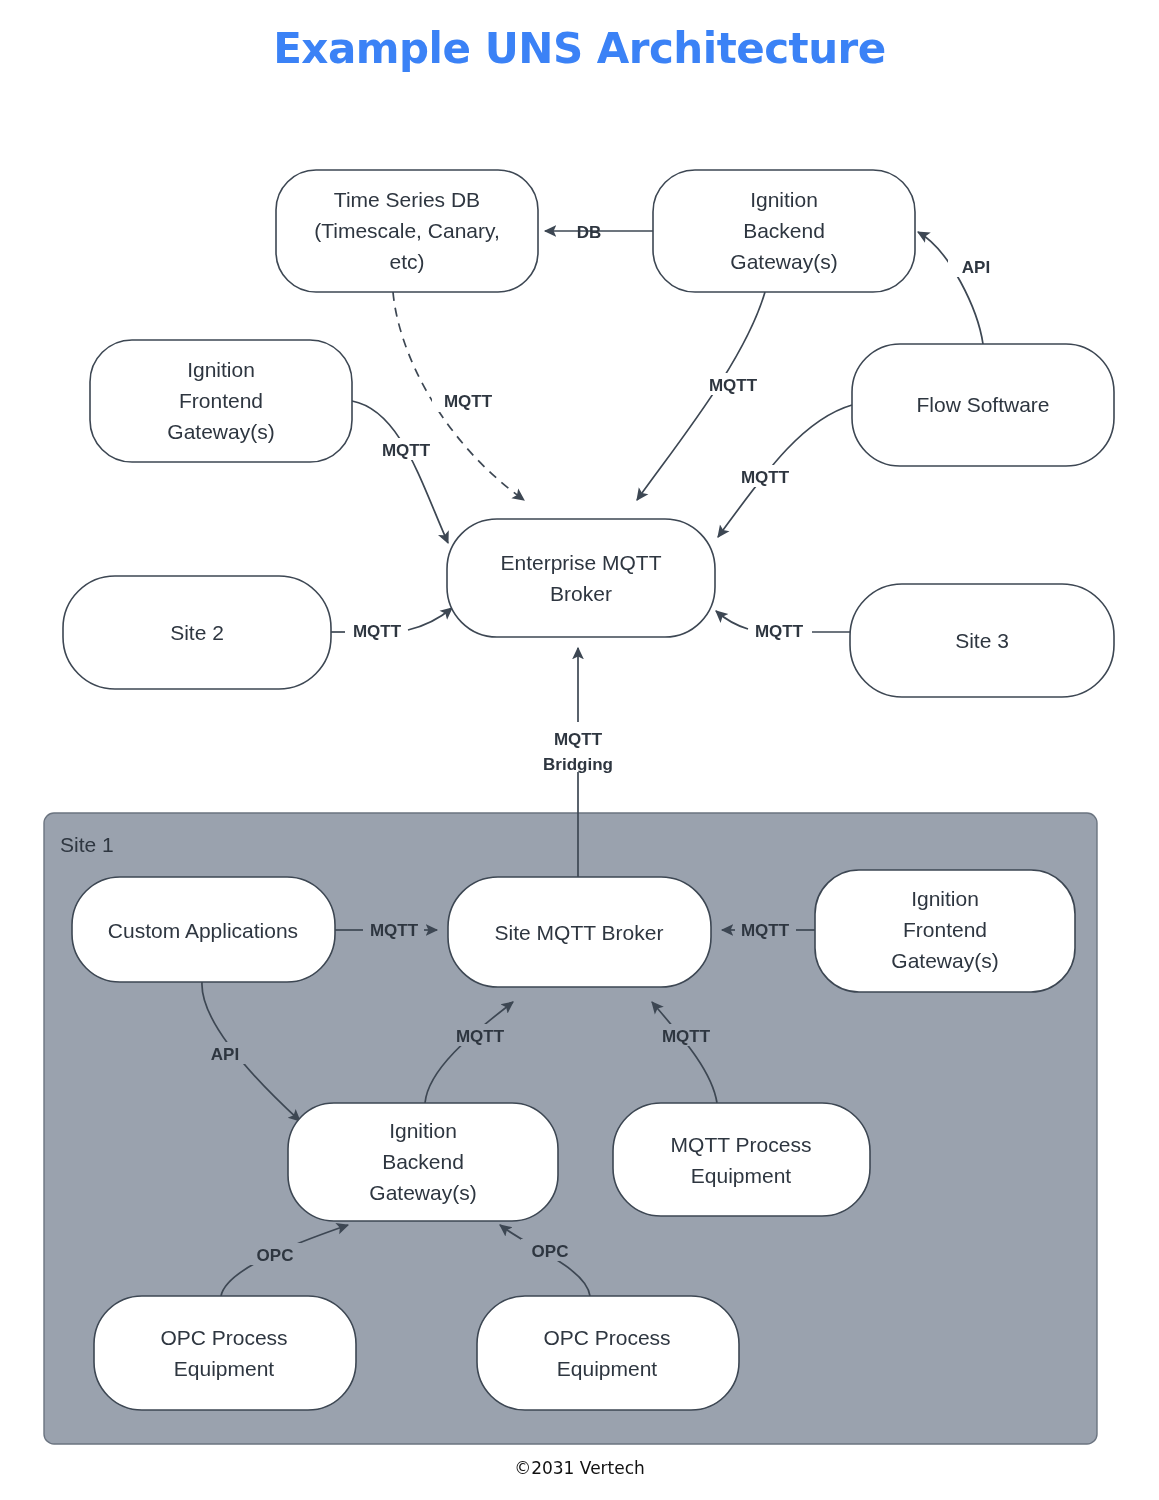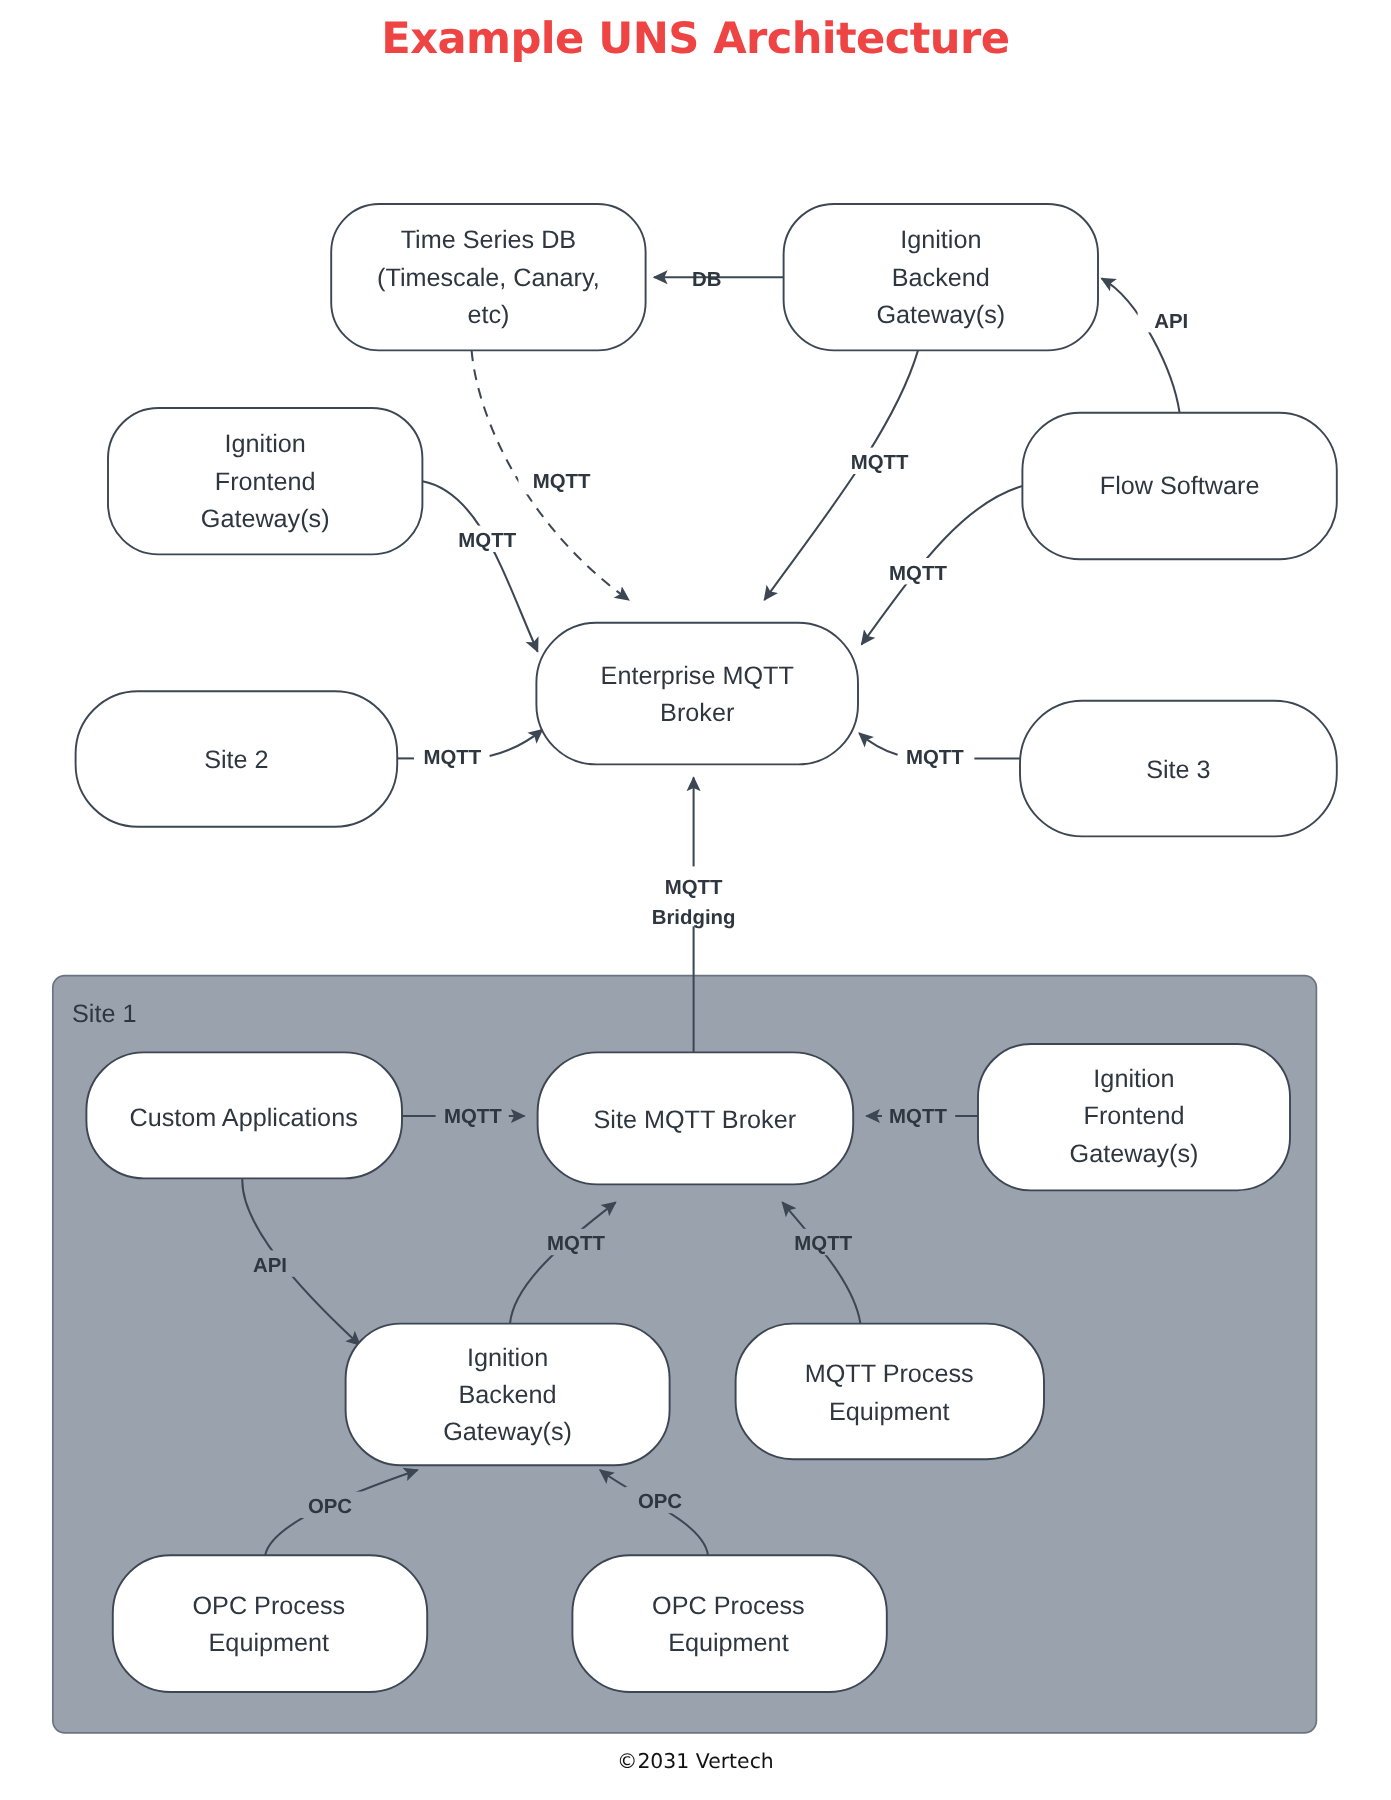--- a/index.html
+++ b/index.html
@@ -55,23 +55,23 @@
     right: -10px;
     bottom: -1px;
     font-size: 8px;
     font-family: "Liberation Sans", sans-serif;
     color: #000;
     line-height: 8px;
   }
   .page-title {
     font-family: "DejaVu Sans", sans-serif;
     font-weight: bold;
-    font-size: 36px;
-    color: #ef4444;
-    margin-top: 12px;
+    font-size: 42px;
+    color: #3b82f6;
+    margin-top: 24px;
     letter-spacing: -0.5px;
   }
   
   #diagram {
     position: absolute;
     left: 0;
     top: 0;
     width: 1159px;
     height: 1500px;
   }

